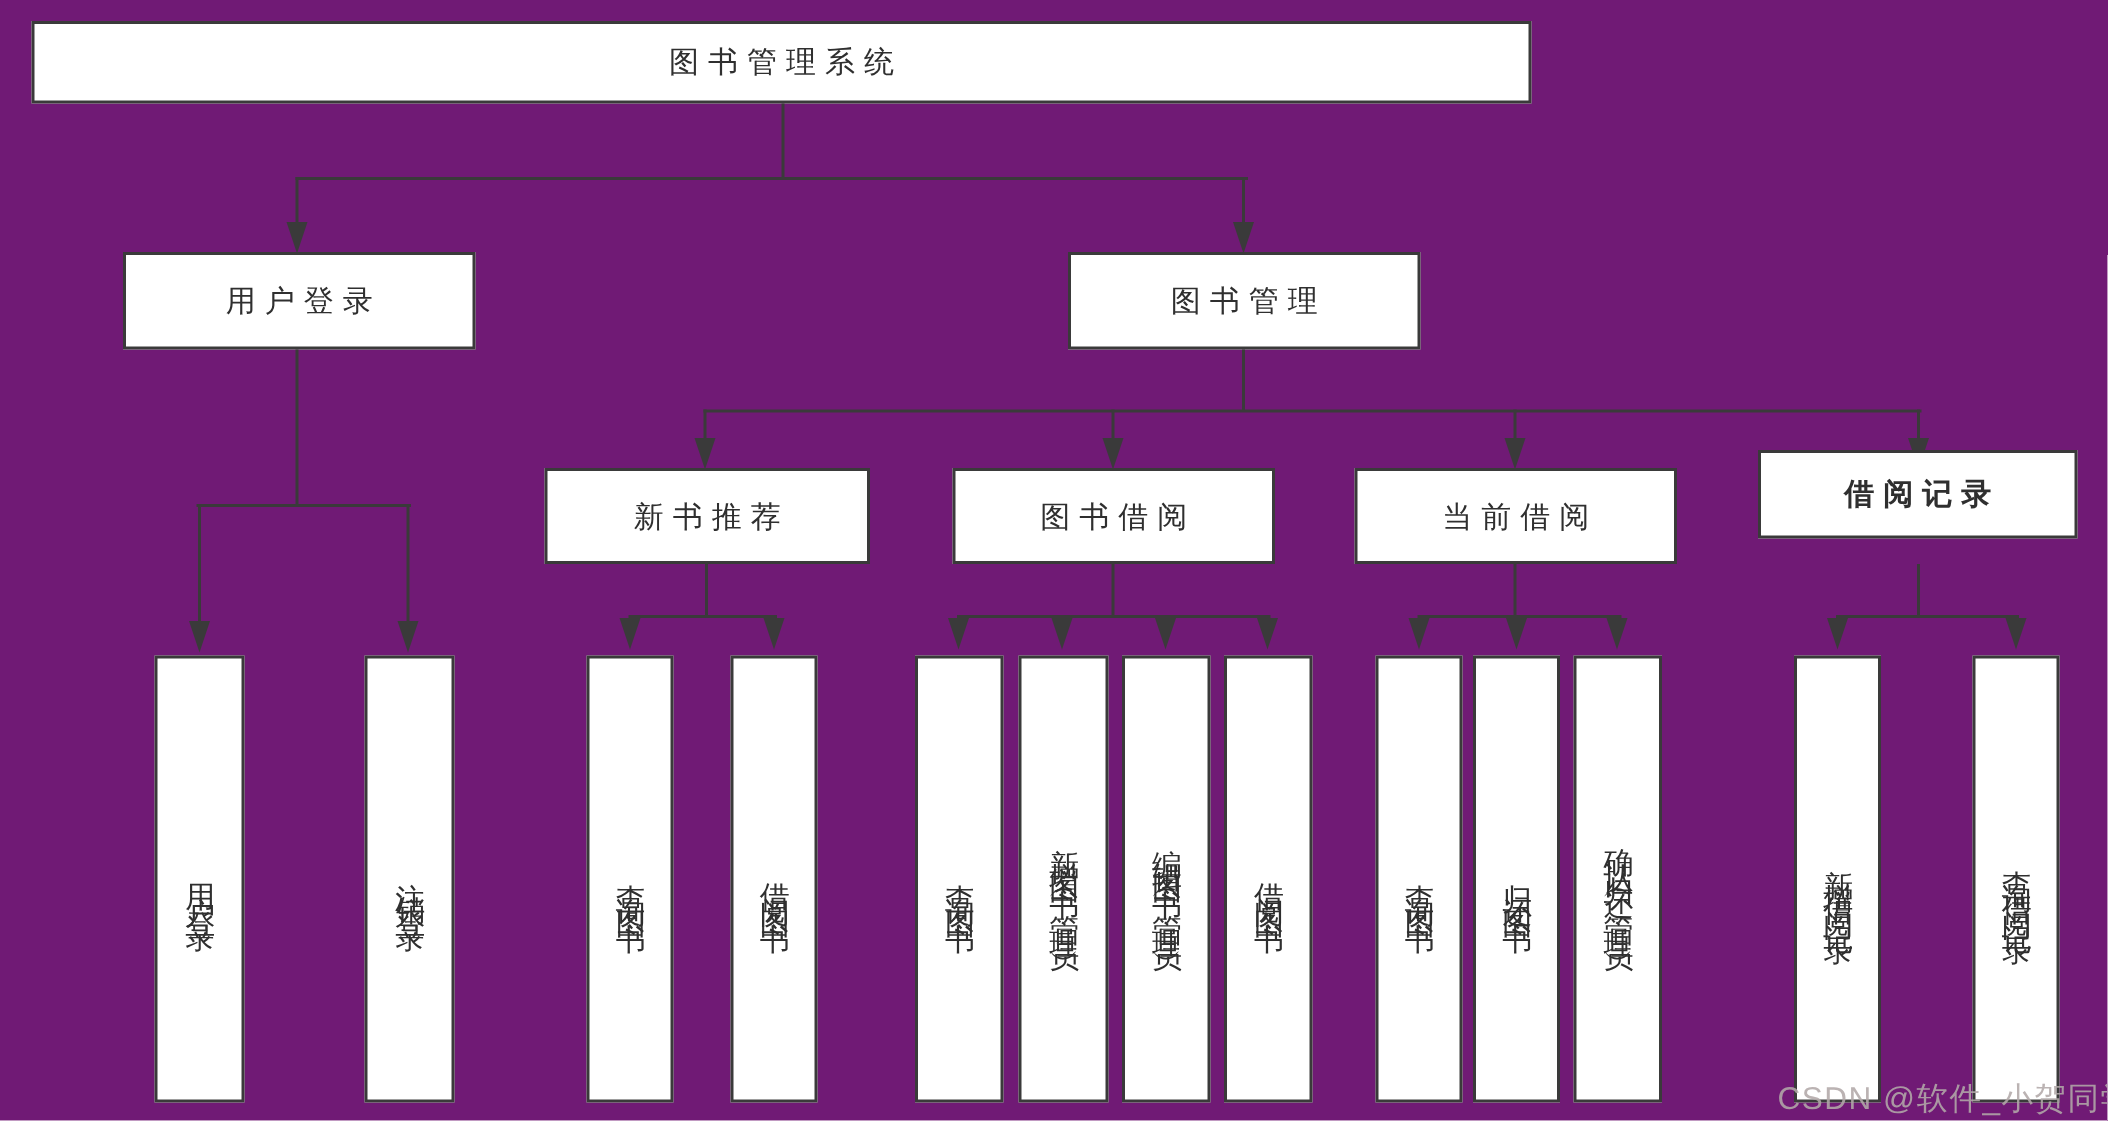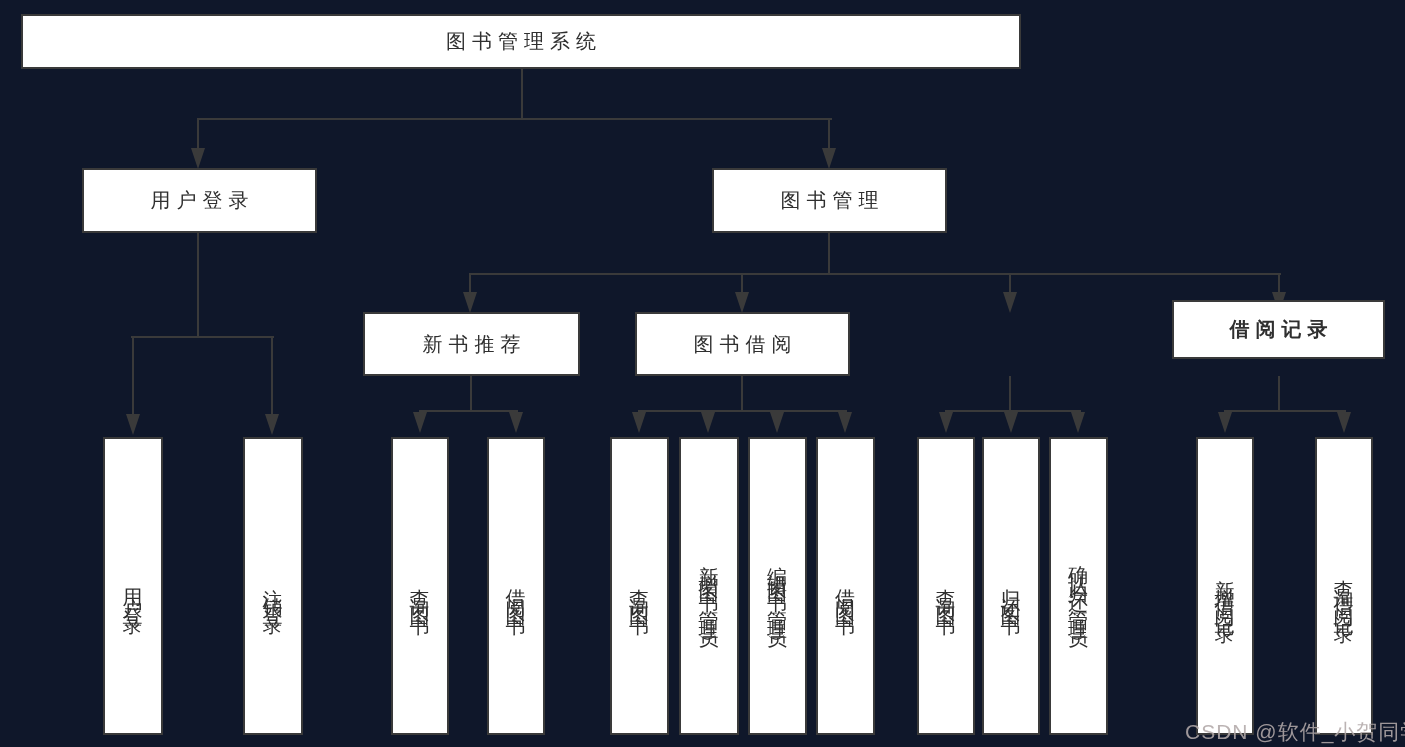--- a/index.html
+++ b/index.html
@@ -4,21 +4,21 @@
 <style>
   html, body {
     margin: 0;
     padding: 0;
     background: #ffffff;
   }
   .canvas {
     position: relative;
     width: 1405px;
     height: 747px;
-    background: #0f172a;
+    background: #701a75;
     overflow: hidden;
     font-family: "Liberation Sans", "DejaVu Sans", sans-serif;
   }
   .node {
     position: absolute;
     box-sizing: border-box;
     border: 2px solid #3a3a3a;
     background: #ffffff;
     display: flex;
     align-items: center;
@@ -103,20 +103,23 @@
   <div class="arr" style="left:735px; top:292px;"></div>
   <div class="arr" style="left:1003px; top:292px;"></div>
   <div class="arr" style="left:1272px; top:292px;"></div>
 
   <div class="node" style="left:635px; top:312px; width:215px; height:64px;">
     <span class="lbl">图书借阅</span>
   </div>
   <div class="node" style="left:363px; top:312px; width:217px; height:64px;">
     <span class="lbl">新书推荐</span>
   </div>
+  <div class="node" style="left:903px; top:312px; width:215px; height:64px;">
+    <span class="lbl">当前借阅</span>
+  </div>
   <div class="node" style="left:1172px; top:300px; width:213px; height:59px;font-weight:bold;">
     <span class="lbl">借阅记录</span>
   </div>
 
   <div class="line" style="left:470px; top:376px; width:2px; height:35px;"></div>
   <div class="line" style="left:419px; top:410px; width:99px; height:2px;"></div>
   <div class="arr" style="left:413px; top:412px;"></div>
   <div class="arr" style="left:509px; top:412px;"></div>
 
   <div class="line" style="left:741px; top:376px; width:2px; height:35px;"></div>

